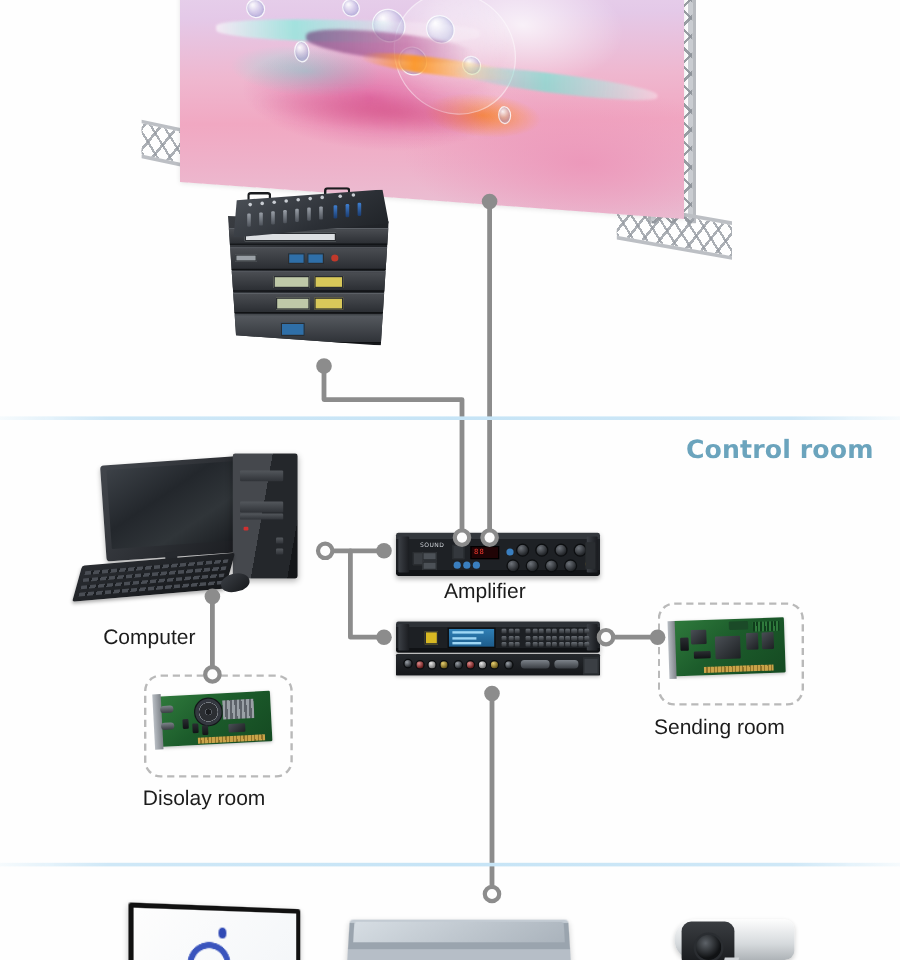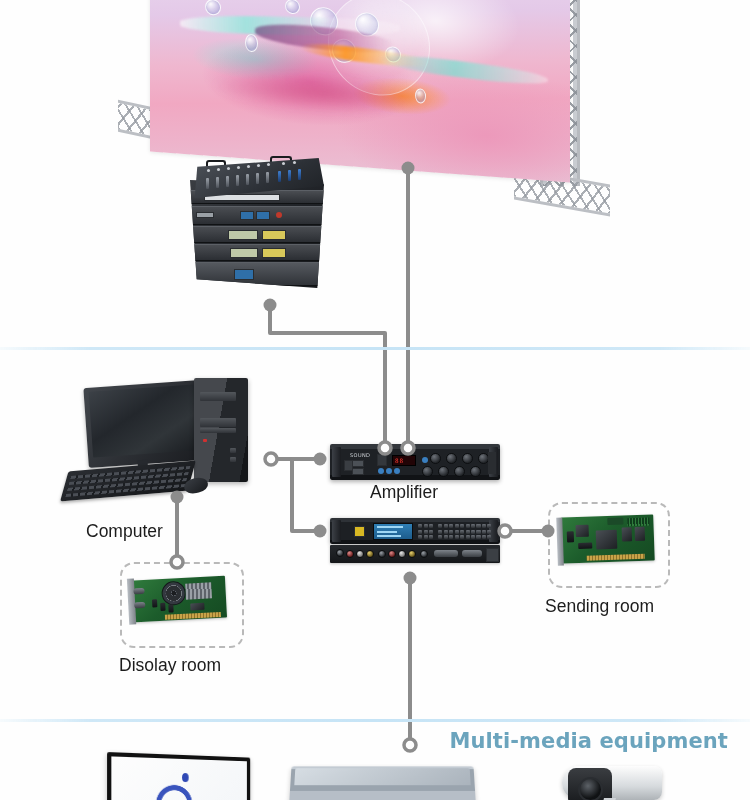--- a/index.html
+++ b/index.html
@@ -478,20 +478,20 @@
       <circle cx="271" cy="459" r="6"></circle>
       <circle cx="177" cy="562" r="6"></circle>
       <circle cx="505" cy="531" r="6"></circle>
       <circle cx="410" cy="745" r="6"></circle>
     </g>
   </svg>
 
   <div class="divider" id="div1"></div>
   <div class="divider" id="div2"></div>
 
-  <div class="zone-title" id="zone-media">Multi-media equipment</div>
+  <div class="zone-title" id="zone-control">Control room</div>
 
   <div class="cap" style="left:86px;top:521px;">Computer</div>
   <div class="cap" style="left:119px;top:655px;">Disolay room</div>
   <div class="cap" style="left:370px;top:482px;">Amplifier</div>
   <div class="cap" style="left:545px;top:596px;">Sending room</div>
 
 </div>
 
 </body></html>

